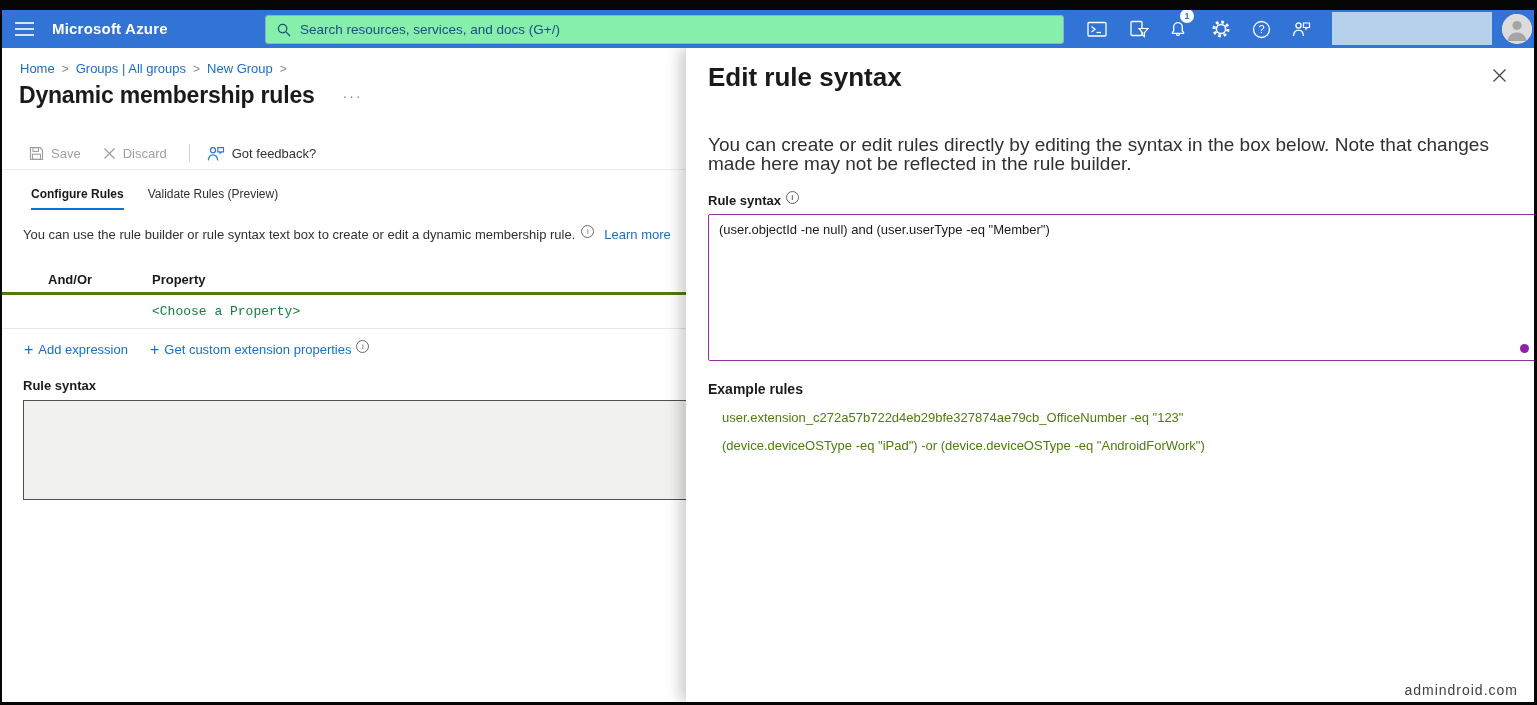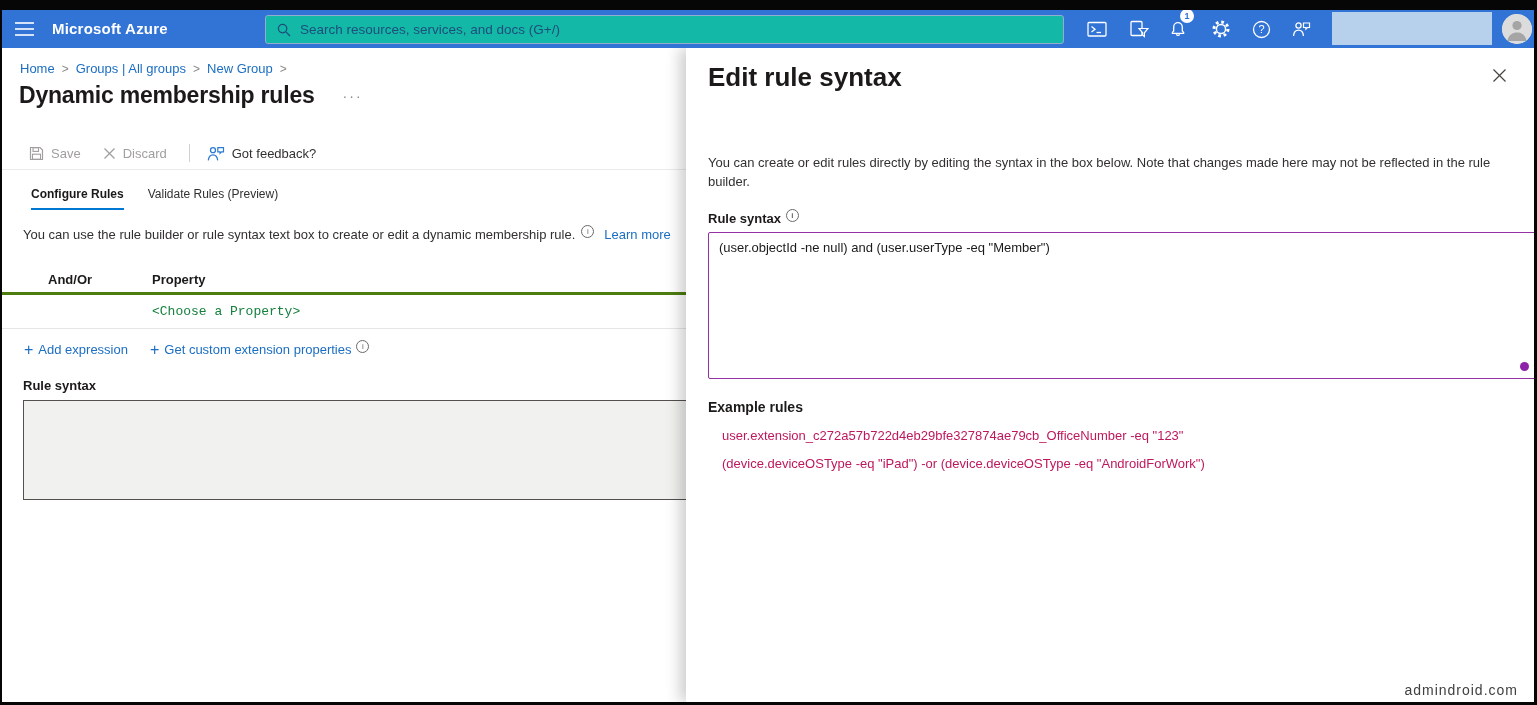--- a/index.html
+++ b/index.html
@@ -4,21 +4,21 @@
 <style>
   html,body{margin:0;padding:0;background:#222;}
   .screen{position:relative;width:1537px;height:705px;background:#060606;font-family:"Liberation Sans","DejaVu Sans",sans-serif;overflow:hidden;}
   .viewport{position:absolute;left:2px;top:10px;width:1532px;height:692px;background:#ffffff;overflow:hidden;}
 
   
   .topbar{position:absolute;left:0;top:0;width:100%;height:38px;background:#3273d6;z-index:10;}
   .hamburger{position:absolute;left:13px;top:9px;width:20px;height:20px;display:flex;flex-direction:column;justify-content:center;gap:4px;cursor:pointer;}
   .hamburger span{display:block;width:19px;height:2px;background:#d4e3f8;}
   .brand{position:absolute;left:50px;top:10px;color:#ffffff;font-size:15px;font-weight:700;letter-spacing:.2px;}
-  .searchbox{position:absolute;left:263px;top:5px;width:797px;height:27px;background:#14b8a6;border:1px solid #93aecd;border-radius:3px;display:flex;align-items:center;color:#1d4e7b;font-size:13.5px;cursor:text;}
+  .searchbox{position:absolute;left:263px;top:5px;width:797px;height:27px;background:#86efac;border:1px solid #93aecd;border-radius:3px;display:flex;align-items:center;color:#1d4e7b;font-size:13.5px;cursor:text;}
   .searchbox .mag{margin:0 9px 0 11px;display:flex;}
   .tb-icon{position:absolute;top:9px;width:22px;height:20px;display:flex;align-items:center;justify-content:center;cursor:pointer;}
   .badge{position:absolute;left:1178px;top:-1px;width:14px;height:14px;border-radius:50%;background:#ffffff;color:#2f6fd0;font-size:9px;font-weight:700;display:flex;align-items:center;justify-content:center;z-index:12;}
   .redacted{position:absolute;left:1330px;top:2px;width:160px;height:33px;background:#b7d0ec;}
   .avatar{position:absolute;left:1500px;top:4px;width:30px;height:30px;border-radius:50%;background:#e8e8e8;overflow:hidden;cursor:pointer;}
 
   
   .left{position:absolute;left:0;top:38px;width:686px;height:646px;background:#fff;}
   .breadcrumb{padding:13px 0 0 18px;font-size:13px;color:#605e5c;white-space:nowrap;}
   .breadcrumb a{color:#1b6ec2;text-decoration:none;cursor:pointer;}
@@ -48,26 +48,26 @@
   .rulebox-disabled{margin:7px 0 0 21px;width:664px;height:98px;background:#f1f1f0;border:1px solid #53504e;}
 
   
   .info{display:inline-flex;width:11px;height:11px;border:1px solid #6b6966;border-radius:50%;color:#6b6966;font-size:8px;line-height:11px;align-items:center;justify-content:center;font-style:normal;position:relative;top:-3px;flex:none;}
 
   
   .panel{position:absolute;left:684px;top:38px;width:848px;height:654px;background:#ffffff;box-shadow:-6px 0 14px rgba(0,0,0,.20);z-index:5;}
   .panel-inner{position:relative;height:100%;padding:0 22px;box-sizing:border-box;}
   .panel-title{padding-top:14px;font-size:26px;font-weight:700;color:#1b1a19;}
   .close-btn{position:absolute;top:18px;right:26px;width:18px;height:18px;display:flex;align-items:center;justify-content:center;cursor:pointer;}
-  .panel-desc{margin-top:60px;width:795px;font-size:13px;line-height:19px;color:#323130;}
+  .panel-desc{margin-top:42px;width:795px;font-size:19px;line-height:19px;color:#323130;}
   .panel-rulelabel{margin-top:20px;font-size:13px;font-weight:700;color:#1b1a19;display:flex;align-items:center;gap:5px;}
   .syntax-box{position:relative;margin-top:6px;width:809px;height:131px;border:1px solid #9331a5;border-radius:2px;background:#fff;font-size:13px;color:#1b1a19;padding:7px 10px;box-sizing:content-box;cursor:text;}
   .syntax-dot{position:absolute;right:9px;bottom:7px;width:9px;height:9px;border-radius:50%;background:#8d22a8;}
   .examples-title{margin-top:20px;font-size:14px;font-weight:700;color:#1b1a19;}
-  .example-line{margin-top:13px;padding-left:14px;font-size:13px;color:#be185d;}
+  .example-line{margin-top:13px;padding-left:14px;font-size:13px;color:#4d7c0f;}
   .watermark{position:absolute;right:16px;bottom:4px;font-size:14px;color:#404040;letter-spacing:1px;}
 
   svg{display:block;}
 </style>
 </head>
 <body>
 
 <div class="screen">
   <div class="viewport">
 

